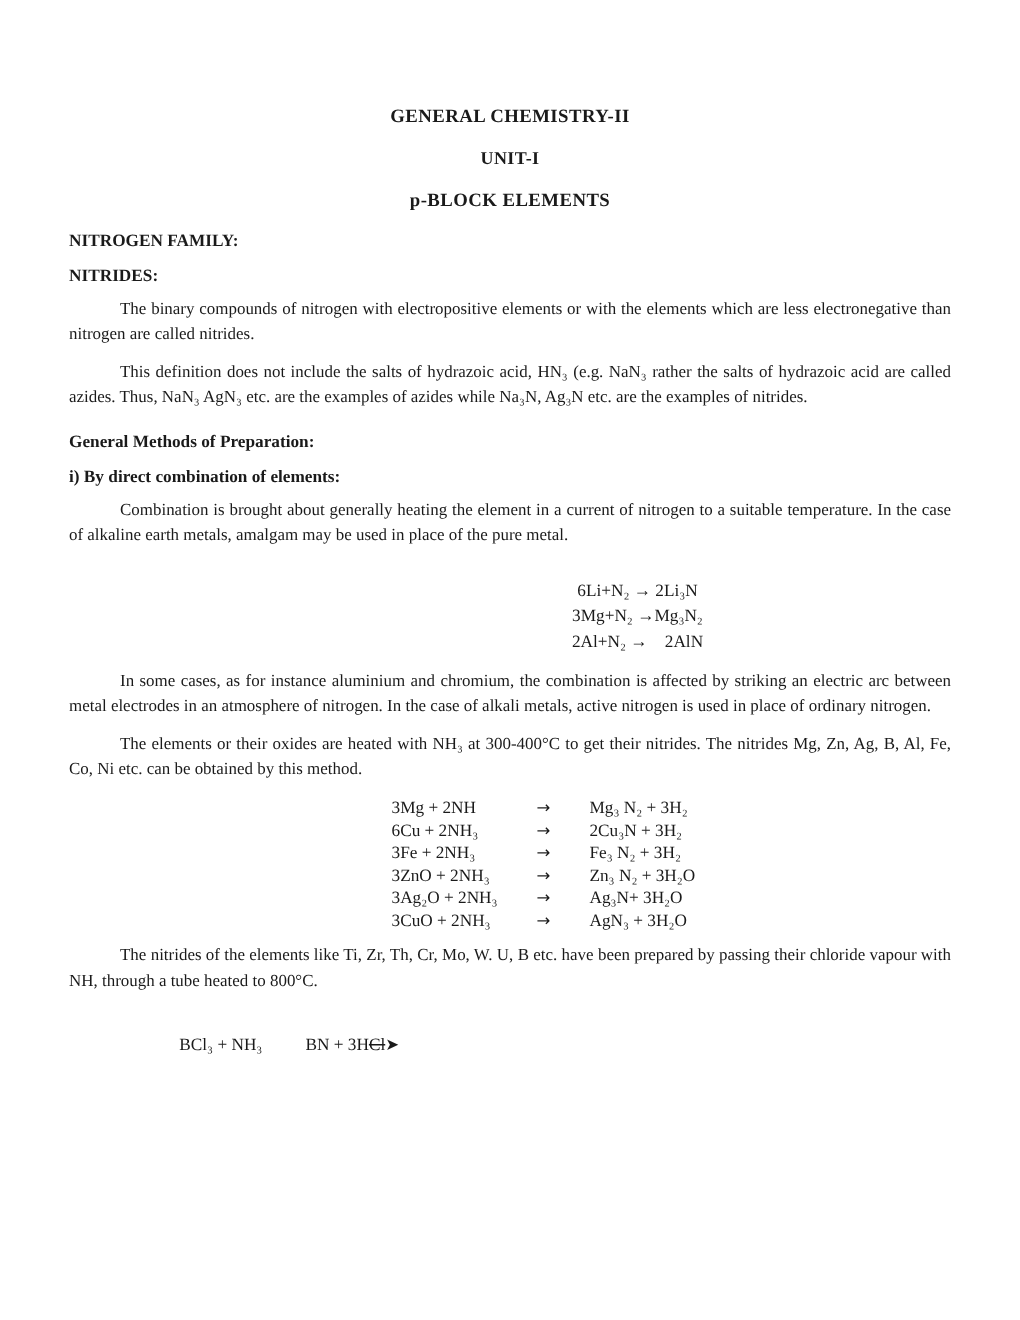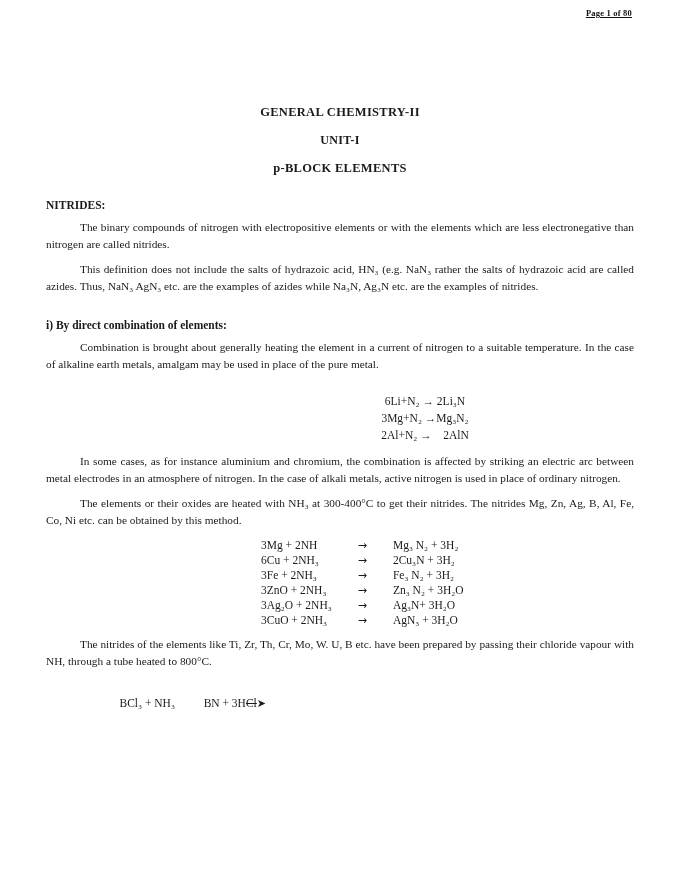--- a/index.html
+++ b/index.html
@@ -26,40 +26,40 @@
     text-align: right;
     font-size: 8.5px;
     font-weight: bold;
     text-decoration: underline;
     letter-spacing: 0.2px;
     margin: 0 0 0 0;
     padding-right: 2px;
     color: #111;
   }
   .title-block {
-    margin-top: 87px;
+    margin-top: 62px;
     text-align: center;
   }
   .title-line {
     font-weight: bold;
     font-size: 12.5px;
     letter-spacing: 0.3px;
     margin-bottom: 13px;
   }
   .title-line.sub {
     font-size: 12px;
   }
   .section-head {
     font-weight: bold;
     font-size: 11.5px;
     margin-top: 14px;
     margin-bottom: 0;
   }
   .section-head.tight {
-    margin-top: 23px;
+    margin-top: 11px;
   }
   p.body {
     font-size: 11.3px;
     line-height: 1.52;
     margin: 8px 0 0 0;
     text-align: justify;
   }
   p.body.indent {
     text-indent: 34px;
   }
@@ -109,35 +109,36 @@
   .arrow-glyph {
     font-family: "DejaVu Sans", sans-serif;
     font-size: 11px;
   }
 </style>
 </head>
 <body>
 
 <div class="page">
 
-  <div class="page-header">Page 1 of 80</div>
 
   <div class="title-block">
     <div class="title-line">GENERAL CHEMISTRY-II</div>
     <div class="title-line sub">UNIT-I</div>
     <div class="title-line">p-BLOCK ELEMENTS</div>
   </div>
 
+  <div class="section-head">NITROGEN FAMILY:</div>
 
   <div class="section-head tight">NITRIDES:</div>
 
   <p class="body indent">The binary compounds of nitrogen with electropositive elements or with the elements which are less electronegative than nitrogen are called nitrides.</p>
 
   <p class="body indent">This definition does not include the salts of hydrazoic acid, HN₃ (e.g. NaN₃ rather the salts of hydrazoic acid are called azides. Thus, NaN₃ AgN₃ etc. are the examples of azides while Na₃N, Ag₃N etc. are the examples of nitrides.</p>
 
+  <div class="section-head">General Methods of Preparation:</div>
 
   <div class="section-head tight">i) By direct combination of elements:</div>
 
   <p class="body indent">Combination is brought about generally heating the element in a current of nitrogen to a suitable temperature. In the case of alkaline earth metals, amalgam may be used in place of the pure metal.</p>
 
   <div class="eq-block left-pad">
     <div class="eq-row">6Li+N₂ → 2Li₃N</div>
     <div class="eq-row">3Mg+N₂ →Mg₃N₂</div>
     <div class="eq-row">2Al+N₂ →    2AlN</div>
   </div>

